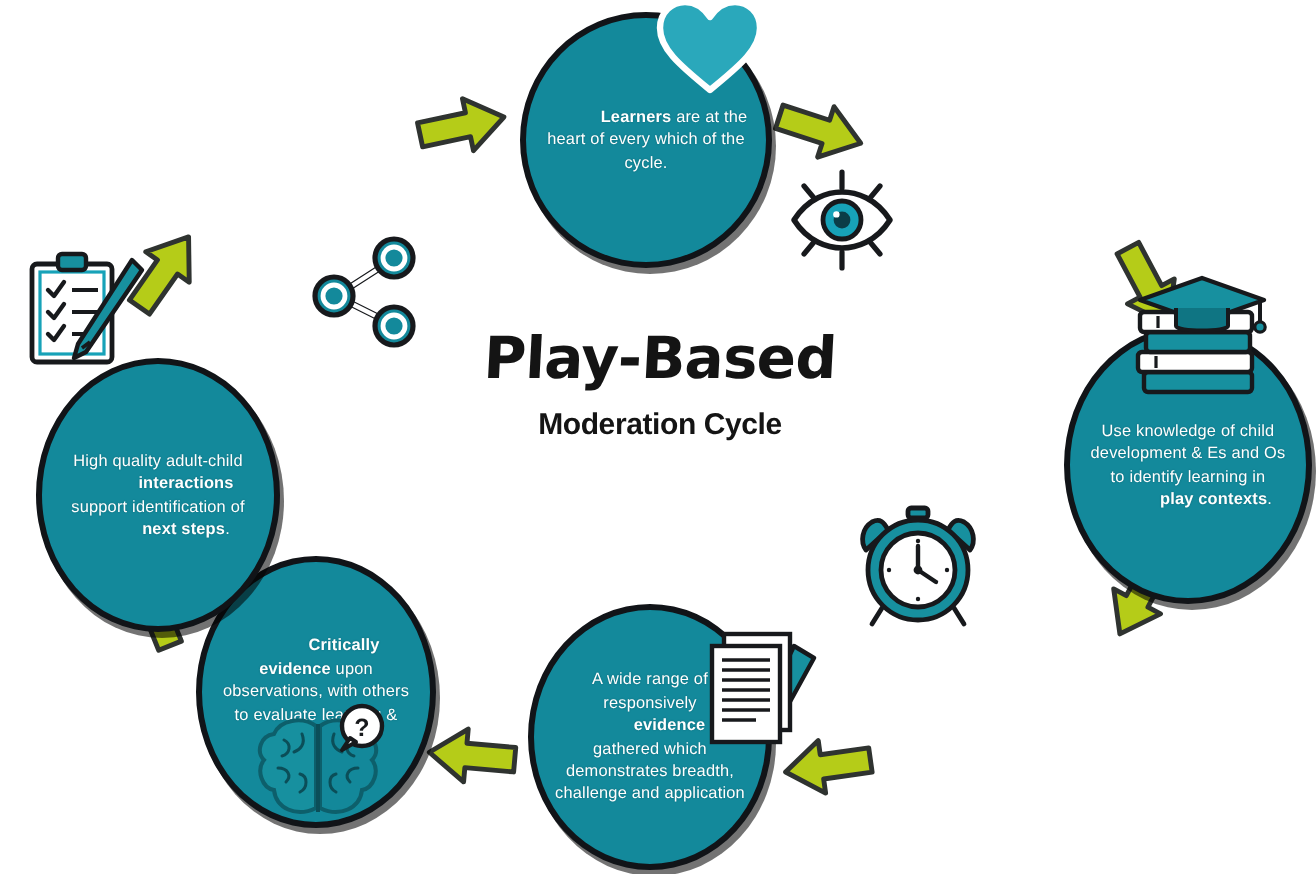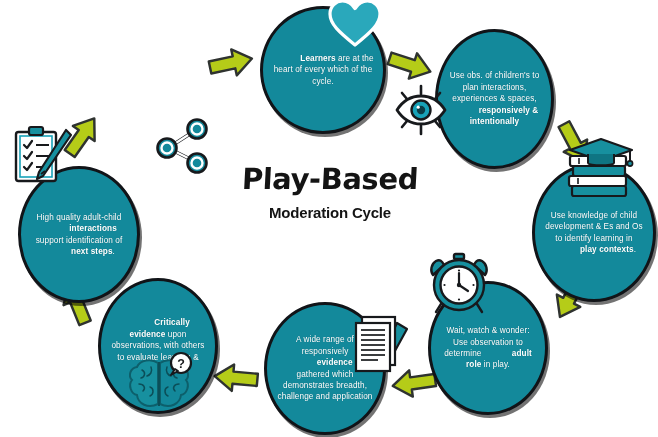--- a/index.html
+++ b/index.html
@@ -137,51 +137,41 @@
       <use href="#arrowShape" fill="#b5cc18" stroke="#2f3330" stroke-width="2.4" stroke-linejoin="round"></use>
     </g>
   </svg>
 
   <div class="node" style="left:260px; top:6px; width:126px; height:128px;">
     <div class="txt">
       <b>Learners</b><span> are at the heart of every which of the cycle.</span>
     </div>
   </div>
 
-  <div class="node" style="left:435px; top:29px; width:119px; height:140px;">
-    <div class="txt">
-      <span>Use obs. of children's to plan interactions, experiences &amp; spaces, </span><b>responsively &amp; intentionally</b>
-    </div>
-  </div>
 
   <div class="node" style="left:532px; top:163px; width:124px; height:139px;">
     <div class="txt">
       <span>Use knowledge of child development &amp; Es and Os to identify learning in </span><b>play contexts</b><span>.</span>
     </div>
   </div>
 
-  <div class="node" style="left:428px; top:281px; width:120px; height:134px;">
-    <div class="txt">
-      <span>Wait, watch &amp; wonder: Use observation to determine </span><b>adult role</b><span> in play.</span>
-    </div>
-  </div>
 
   <div class="node" style="left:264px; top:302px; width:122px; height:133px;">
     <div class="txt">
       <span>A wide range of responsively </span><b>evidence</b><span> is gathered which demonstrates breadth, challenge and application</span>
     </div>
   </div>
 
   <div class="node" style="left:98px; top:278px; width:120px; height:136px;">
     <div class="txt">
       <b>Critically evidence</b><span> upon observations, with others to evaluate learning &amp; progress.</span>
     </div>
   </div>
 
-  <div class="node" style="left:18px; top:166px; width:122px; height:137px;text-align:center;">
+  <div class="node" style="left:18px; top:179px; width:122px; height:137px;text-align:center;">
     <div class="txt">
       <span>High quality adult-child </span><b>interactions</b><span> support identification of </span><b>next steps</b><span>.</span>
     </div>
   </div>
 
 
   <div class="icon-wrap" style="left:327px; top:-2px;">
     <svg width="56" height="50" viewBox="0 0 56 50">
       <path d="M28,47 C12,34 3,26 3,16 C3,8 9,3 15.5,3 C20.5,3 25,6 28,10.5 C31,6 35.5,3 40.5,3 C47,3 53,8 53,16 C53,26 44,34 28,47 Z" fill="#2aa8bb" stroke="#ffffff" stroke-width="3.2" stroke-linejoin="round"></path>
     </svg>

